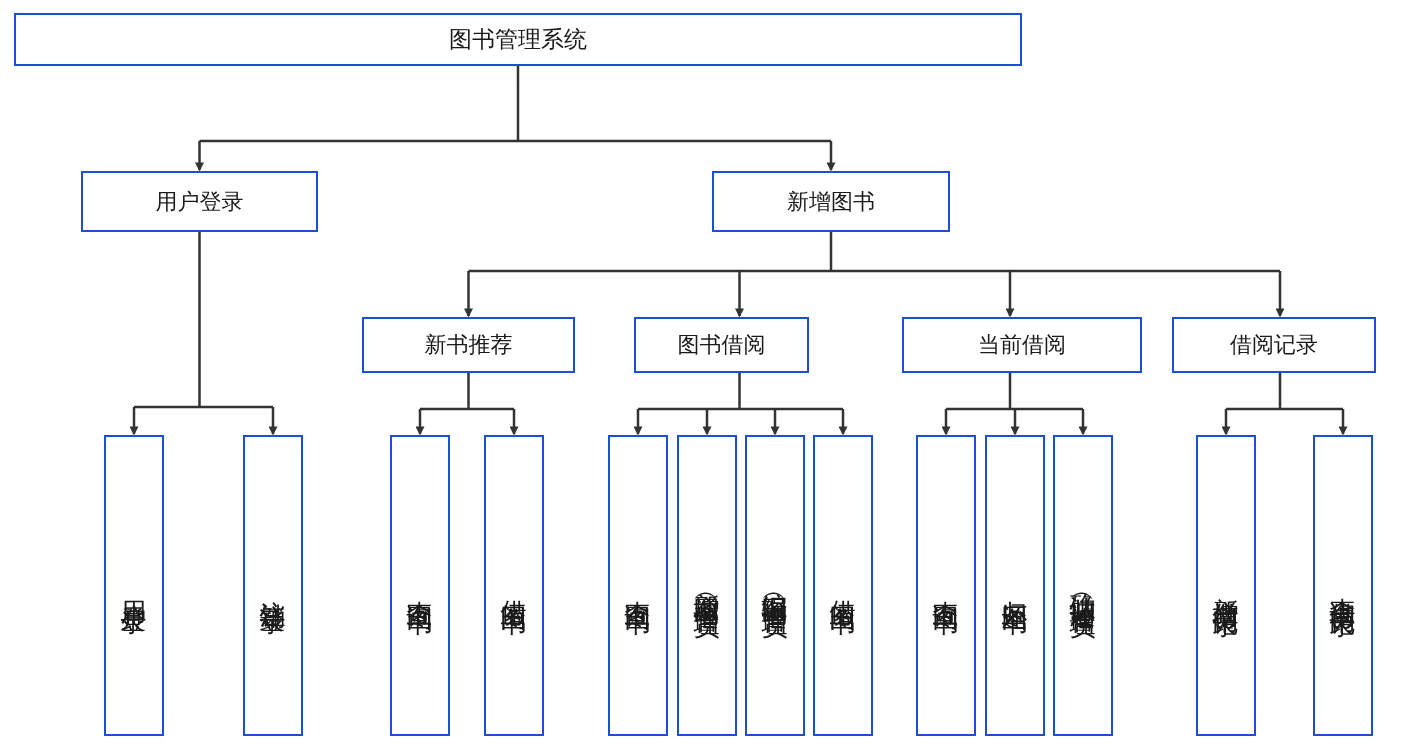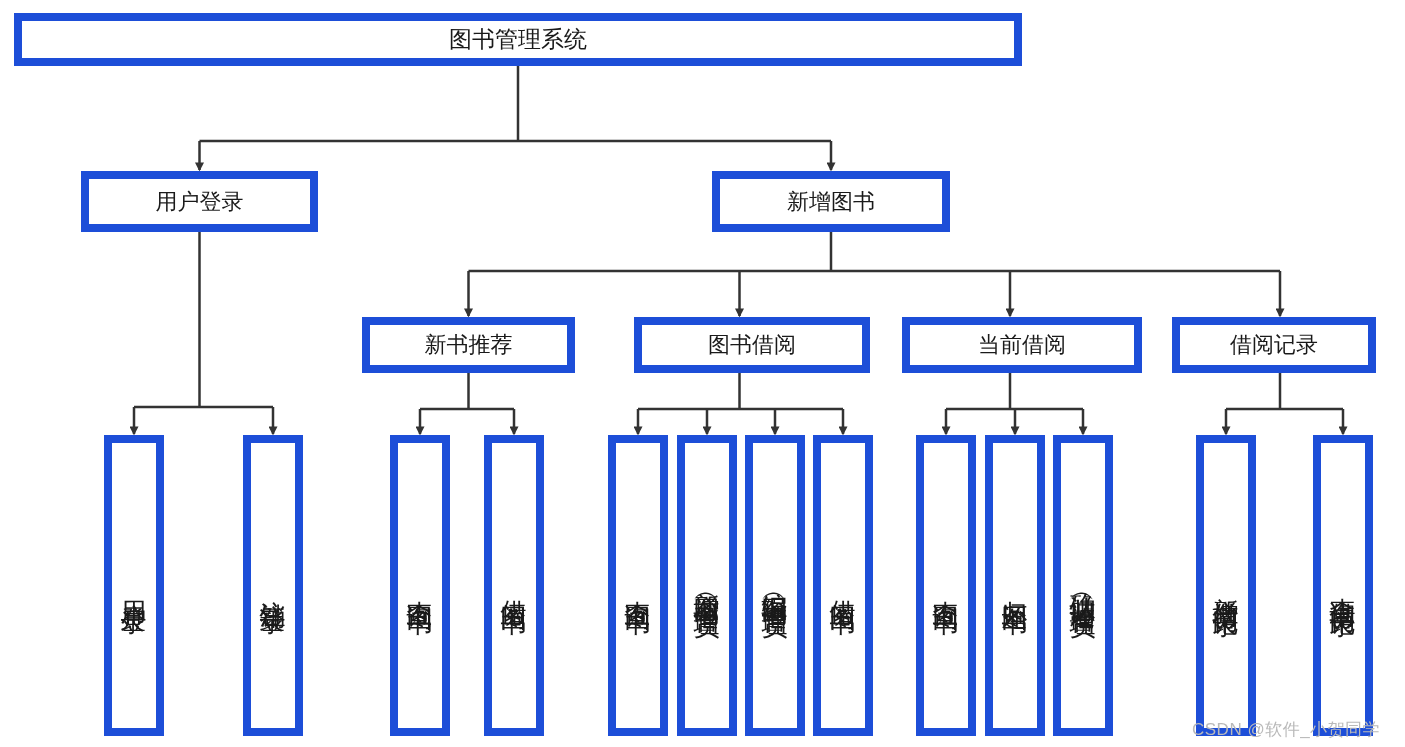--- a/index.html
+++ b/index.html
@@ -8,21 +8,21 @@
     width:1405px;height:747px;
     background:#ffffff;
     font-family:"Liberation Sans","DejaVu Sans",sans-serif;
     overflow:hidden;
   }
   svg.edges{position:absolute;left:0;top:0;width:1405px;height:747px;}
   .node{
     position:absolute;
     box-sizing:border-box;
     background:#ffffff;
-    border:8px solid #1d4ed8;
+    border:2px solid #1d4ed8;
     display:flex;
     align-items:center;
     justify-content:center;
     color:#000000;
   }
   .node .label{
     text-align:center;
     line-height:1.18;
     white-space:pre;
     color:#1a1a1a;
@@ -103,21 +103,21 @@
       </div>
       <div class="node h" style="left: 81px; top: 171px; width: 237px; height: 61px;">
         <span class="label">用户登录</span>
       </div>
       <div class="node h" style="left: 712px; top: 171px; width: 238px; height: 61px;">
         <span class="label">新增图书</span>
       </div>
       <div class="node h" style="left: 362px; top: 317px; width: 213px; height: 56px;">
         <span class="label">新书推荐</span>
       </div>
-      <div class="node h" style="left: 634px; top: 317px; width: 236px; height: 56px; align-items: center;">
+      <div class="node h" style="left: 634px; top: 317px; width: 175px; height: 56px; align-items: center;">
         <span class="label">图书借阅</span>
       </div>
       <div class="node h" style="left: 902px; top: 317px; width: 240px; height: 56px;">
         <span class="label">当前借阅</span>
       </div>
       <div class="node h" style="left: 1172px; top: 317px; width: 204px; height: 56px;">
         <span class="label">借阅记录</span>
       </div>
       <div class="node v" style="left: 104px; top: 435px; width: 60px; height: 301px;">
         <span class="label">用户登录</span>
@@ -153,14 +153,13 @@
         <span class="label">确认归还（管理员）</span>
       </div>
       <div class="node v" style="left: 1196px; top: 435px; width: 60px; height: 301px;">
         <span class="label">新增借阅记录</span>
       </div>
       <div class="node v" style="left: 1313px; top: 435px; width: 60px; height: 301px;">
         <span class="label">查询借阅记录</span>
       </div>
     </div>
 
-  <div class="watermark" style="left: 1192px; top: 718px; color: rgb(185, 185, 185);">CSDN @软件_小贺同学</div>
 </div>
 
 </body></html>

